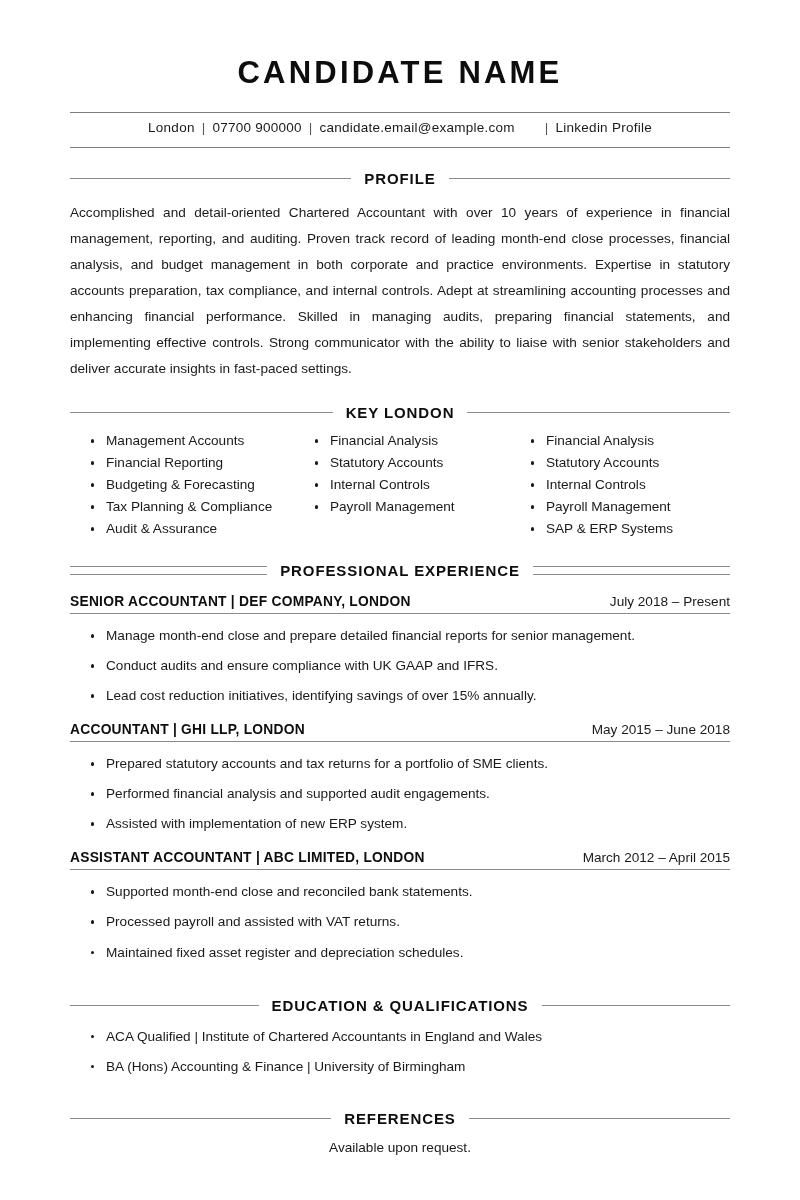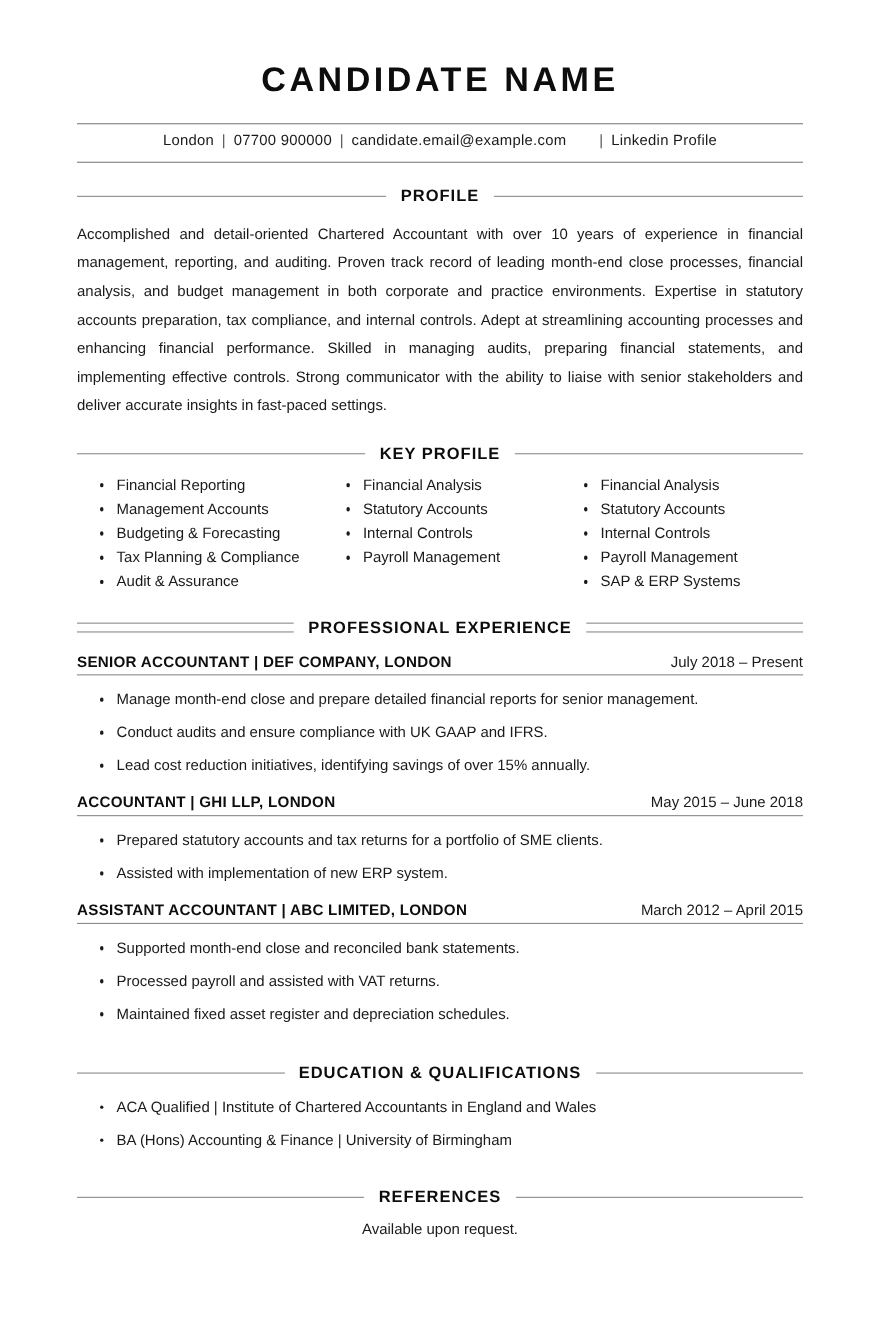--- a/index.html
+++ b/index.html
@@ -227,28 +227,28 @@
 
   <div class="section-head">
     <span class="rule"></span>
     <span class="title">PROFILE</span>
     <span class="rule"></span>
   </div>
   <p class="profile-text">Accomplished and detail-oriented Chartered Accountant with over 10 years of experience in financial management, reporting, and auditing. Proven track record of leading month-end close processes, financial analysis, and budget management in both corporate and practice environments. Expertise in statutory accounts preparation, tax compliance, and internal controls. Adept at streamlining accounting processes and enhancing financial performance. Skilled in managing audits, preparing financial statements, and implementing effective controls. Strong communicator with the ability to liaise with senior stakeholders and deliver accurate insights in fast-paced settings.</p>
 
   <div class="section-head">
     <span class="rule"></span>
-    <span class="title">KEY PROFILE</span>
+    <span class="title">KEY LONDON</span>
     <span class="rule"></span>
   </div>
   <div class="skills-cols">
     <div class="skills-col">
       <ul class="bullets">
+        <li>Management Accounts</li>
         <li>Financial Reporting</li>
-        <li>Management Accounts</li>
         <li>Budgeting &amp; Forecasting</li>
         <li>Tax Planning &amp; Compliance</li>
         <li>Audit &amp; Assurance</li>
       </ul>
     </div>
     <div class="skills-col">
       <ul class="bullets">
         <li>Financial Analysis</li>
         <li>Statutory Accounts</li>
         <li>Internal Controls</li>
@@ -284,20 +284,21 @@
     </ul>
   </div>
 
   <div class="job">
     <div class="job-head">
       <span class="job-title">ACCOUNTANT | GHI LLP, LONDON</span>
       <span class="job-dates">May 2015 – June 2018</span>
     </div>
     <ul class="job-bullets">
       <li>Prepared statutory accounts and tax returns for a portfolio of SME clients.</li>
+      <li>Performed financial analysis and supported audit engagements.</li>
       <li>Assisted with implementation of new ERP system.</li>
     </ul>
   </div>
 
   <div class="job">
     <div class="job-head">
       <span class="job-title">ASSISTANT ACCOUNTANT | ABC LIMITED, LONDON</span>
       <span class="job-dates">March 2012 – April 2015</span>
     </div>
     <ul class="job-bullets">

